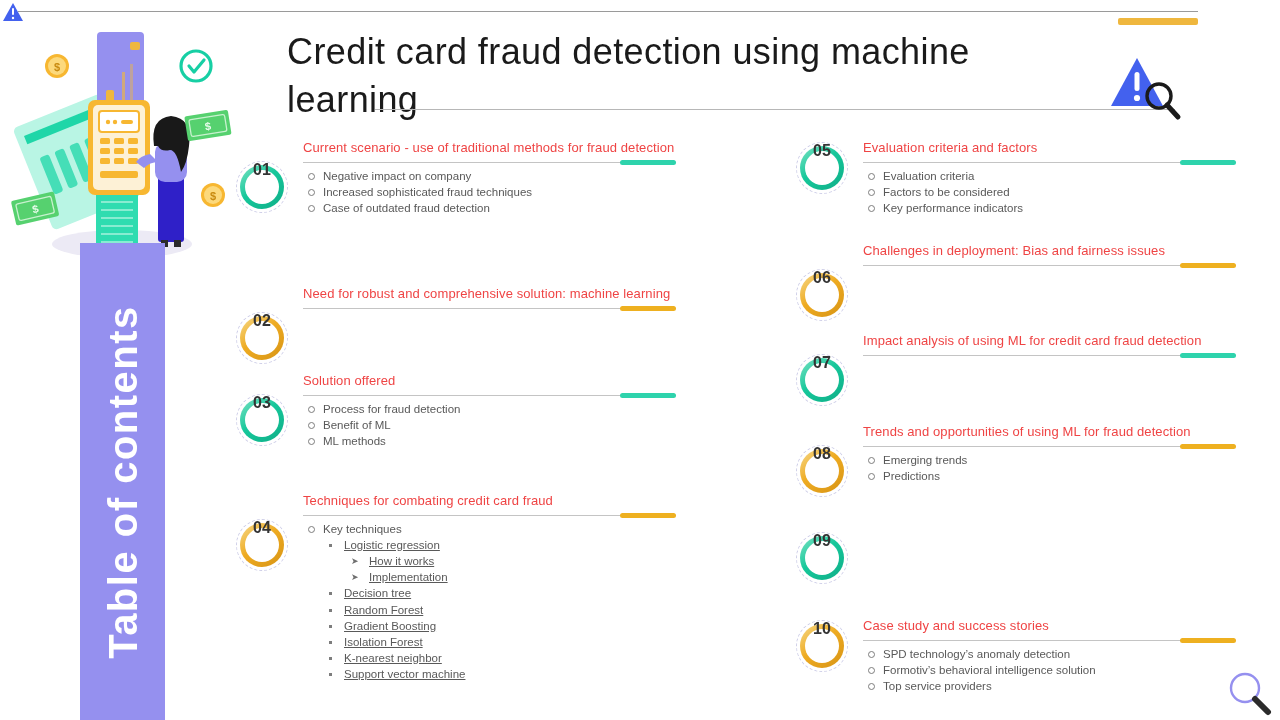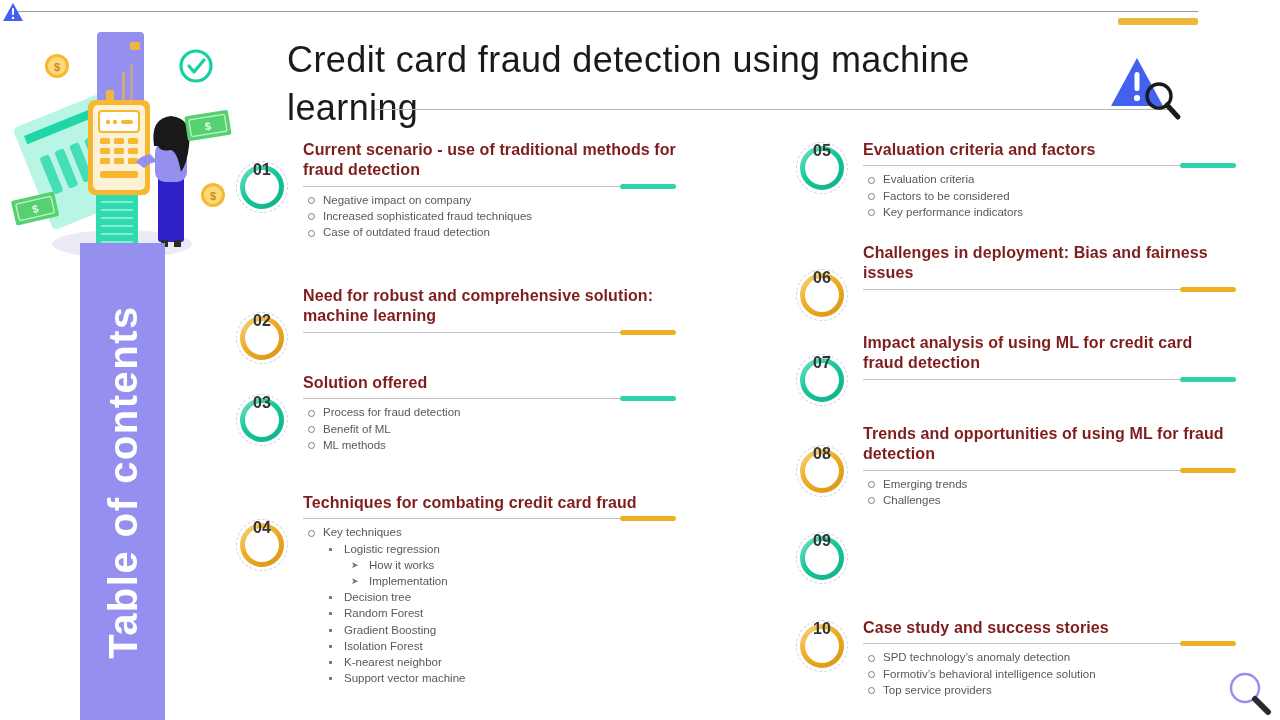--- a/index.html
+++ b/index.html
@@ -55,21 +55,21 @@
     white-space: nowrap;
     color: #ffffff;
     font-size: 40px;
     font-weight: bold;
     letter-spacing: 1.5px;
   }
 
   
   .page-title {
     position: absolute;
-    left: 287px; top: 36px;
+    left: 287px; top: 28px;
     width: 800px;
     font-size: 36px;
     font-weight: 400;
     color: #1a1a1a;
     line-height: 1.33;
     letter-spacing: 0.4px;
   }
   .title-rule {
     position: absolute;
     left: 375px; top: 109px;
@@ -120,23 +120,23 @@
     font-size: 16px;
     font-weight: bold;
     color: #343434;
     letter-spacing: 0.2px;
   }
 
   
   .item-body { margin-left: 67px; }
 
   .item-title {
-    font-size: 16px;
-    font-weight: bold;
-    color: #7f1d1d;
+    font-size: 13px;
+    font-weight: normal;
+    color: #ef4444;
     line-height: 1.27;
     letter-spacing: 0.1px;
   }
   .item-rule {
     position: relative;
     height: 1px;
     background: #c4c4c4;
     margin-top: 5px;
   }
   .item-rule .cap {
@@ -165,20 +165,21 @@
     border: 1px solid #7d7d7d;
     border-radius: 50%;
   }
   ul.lvl2 { list-style: none; margin-left: 2px; }
   ul.lvl2 > li {
     position: relative;
     padding-left: 19px;
     font-size: 11.5px;
     color: #595959;
     line-height: 16.2px;
+    text-decoration: underline;
   }
   ul.lvl2 > li::before {
     content: "";
     position: absolute;
     left: 4px; top: 7px;
     width: 3px; height: 3px;
     background: #7d7d7d;
   }
   ul.lvl3 { list-style: none; margin-left: 4px; }
   ul.lvl3 > li {
@@ -441,21 +442,21 @@
         <span class="ring"></span>
         <span class="num">08</span>
       </div>
       <div class="item-body">
         <div class="item-title">Trends and opportunities of using ML for fraud detection</div>
         <div class="item-rule">
           <span class="cap gold"></span>
         </div>
         <ul class="lvl1">
           <li><span>Emerging trends</span></li>
-          <li><span>Challenges</span></li>
+          <li><span>Predictions</span></li>
         </ul>
       </div>
     </div>
     <div class="toc-item" style="position: absolute; top: 390px; left: 0px; width: 440px;">
       <div class="num-badge teal" style="top: 2px;">
         <span class="dashed"></span>
         <span class="ring"></span>
         <span class="num">09</span>
       </div>
     </div>

